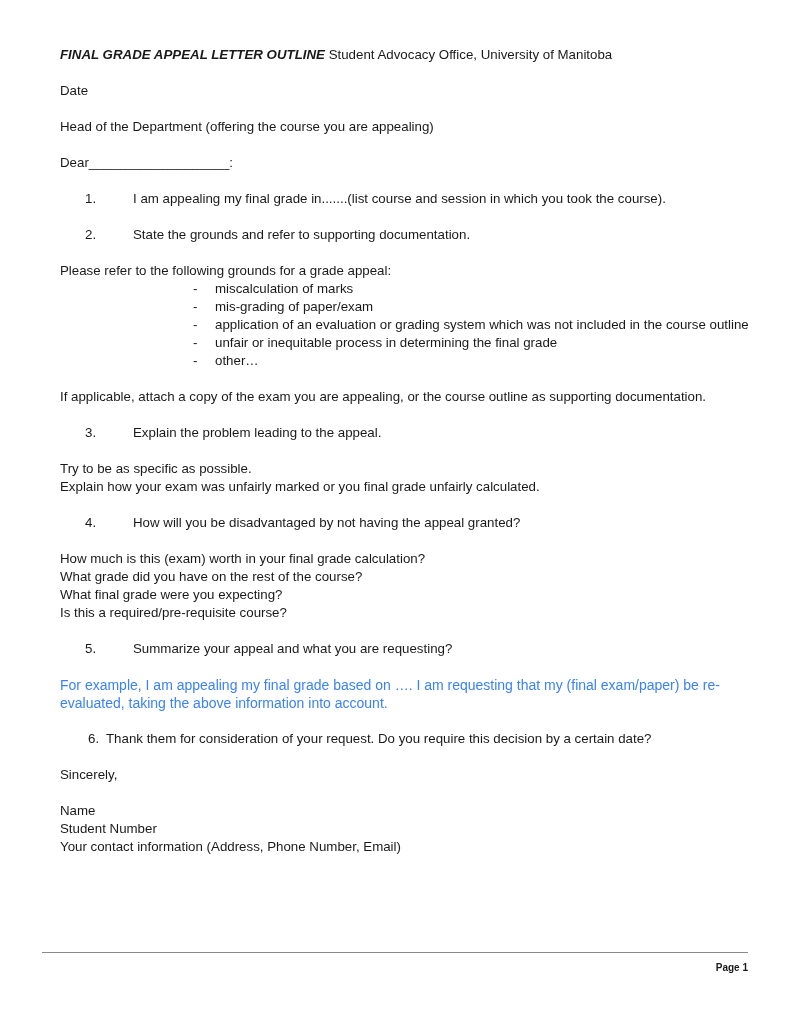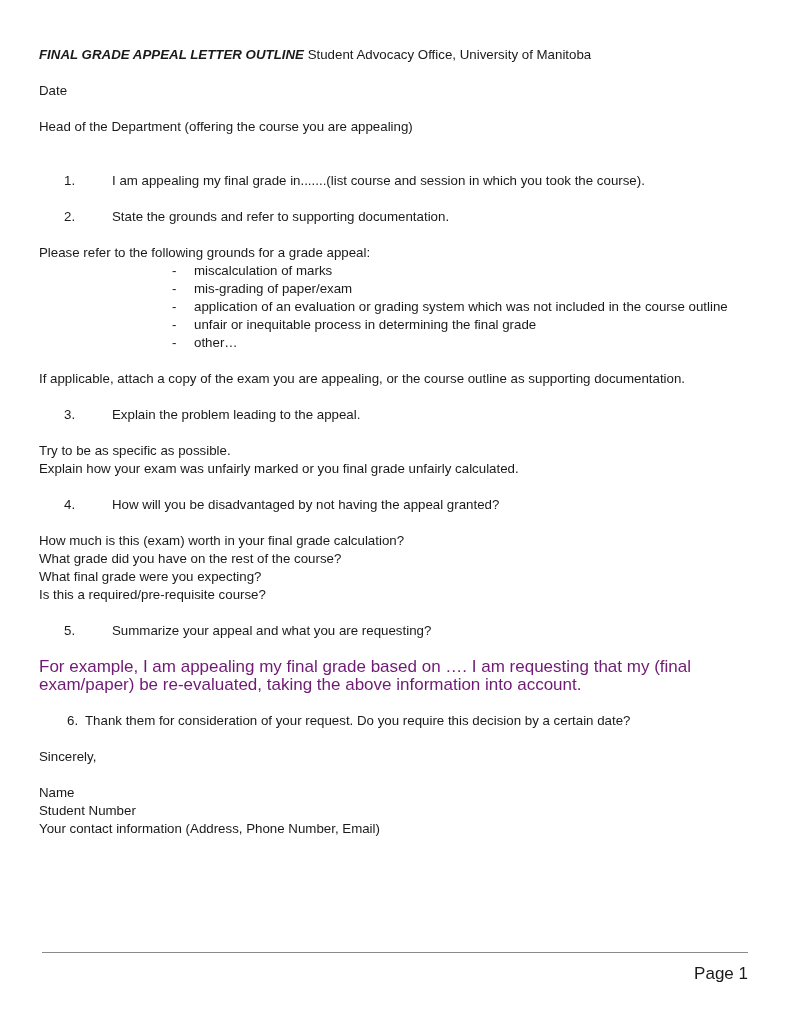--- a/index.html
+++ b/index.html
@@ -14,34 +14,34 @@
   .page {
     position: relative;
     width: 790px;
     height: 1022px;
     background: #ffffff;
     box-sizing: border-box;
     overflow: hidden;
   }
   .content {
     position: absolute;
-    left: 39px;
+    left: 60px;
     top: 46px;
     width: 706px;
   }
   .line {
     font-size: 13.3px;
     line-height: 18px;
     color: #1a1a1a;
     white-space: pre-wrap;
   }
   .para {
-    font-size: 17px;
-    line-height: 18px;
-    color: #701a75;
+    font-size: 14px;
+    line-height: 18px;
+    color: #3b82f6;
   }
   .gap-sm { height: 18px; }
   .title-strong {
     font-weight: bold;
     font-style: italic;
   }
   .title-rest {
     font-weight: normal;
     font-style: normal;
   }
@@ -98,25 +98,25 @@
     width: 706px;
   }
   .footer-rule {
     border: 0;
     border-top: 1px solid #8a8a8a;
     margin: 0;
     width: 100%;
   }
   .footer-page {
     text-align: right;
-    font-size: 17px;
-    line-height: 18px;
-    font-weight: normal;
+    font-size: 10px;
+    line-height: 18px;
+    font-weight: bold;
     color: #1a1a1a;
-    margin-top: 12px;
+    margin-top: 6px;
   }
 </style>
 </head>
 <body>
 
 <div class="page">
 
   <div class="content">
 
     <div class="line"><span class="title-strong">FINAL GRADE APPEAL LETTER OUTLINE</span><span class="title-rest"> Student Advocacy Office, University of Manitoba</span></div>
@@ -124,20 +124,21 @@
     <div class="gap-sm"></div>
 
     <div class="line">Date</div>
 
     <div class="gap-sm"></div>
 
     <div class="line">Head of the Department (offering the course you are appealing)</div>
 
     <div class="gap-sm"></div>
 
+    <div class="line">Dear___________________:</div>
 
     <div class="gap-sm"></div>
 
     <div class="num-item">
       <span class="num">1.</span>
       <span class="txt">I am appealing my final grade in.......(list course and session in which you took the course).</span>
     </div>
 
     <div class="gap-sm"></div>
 

